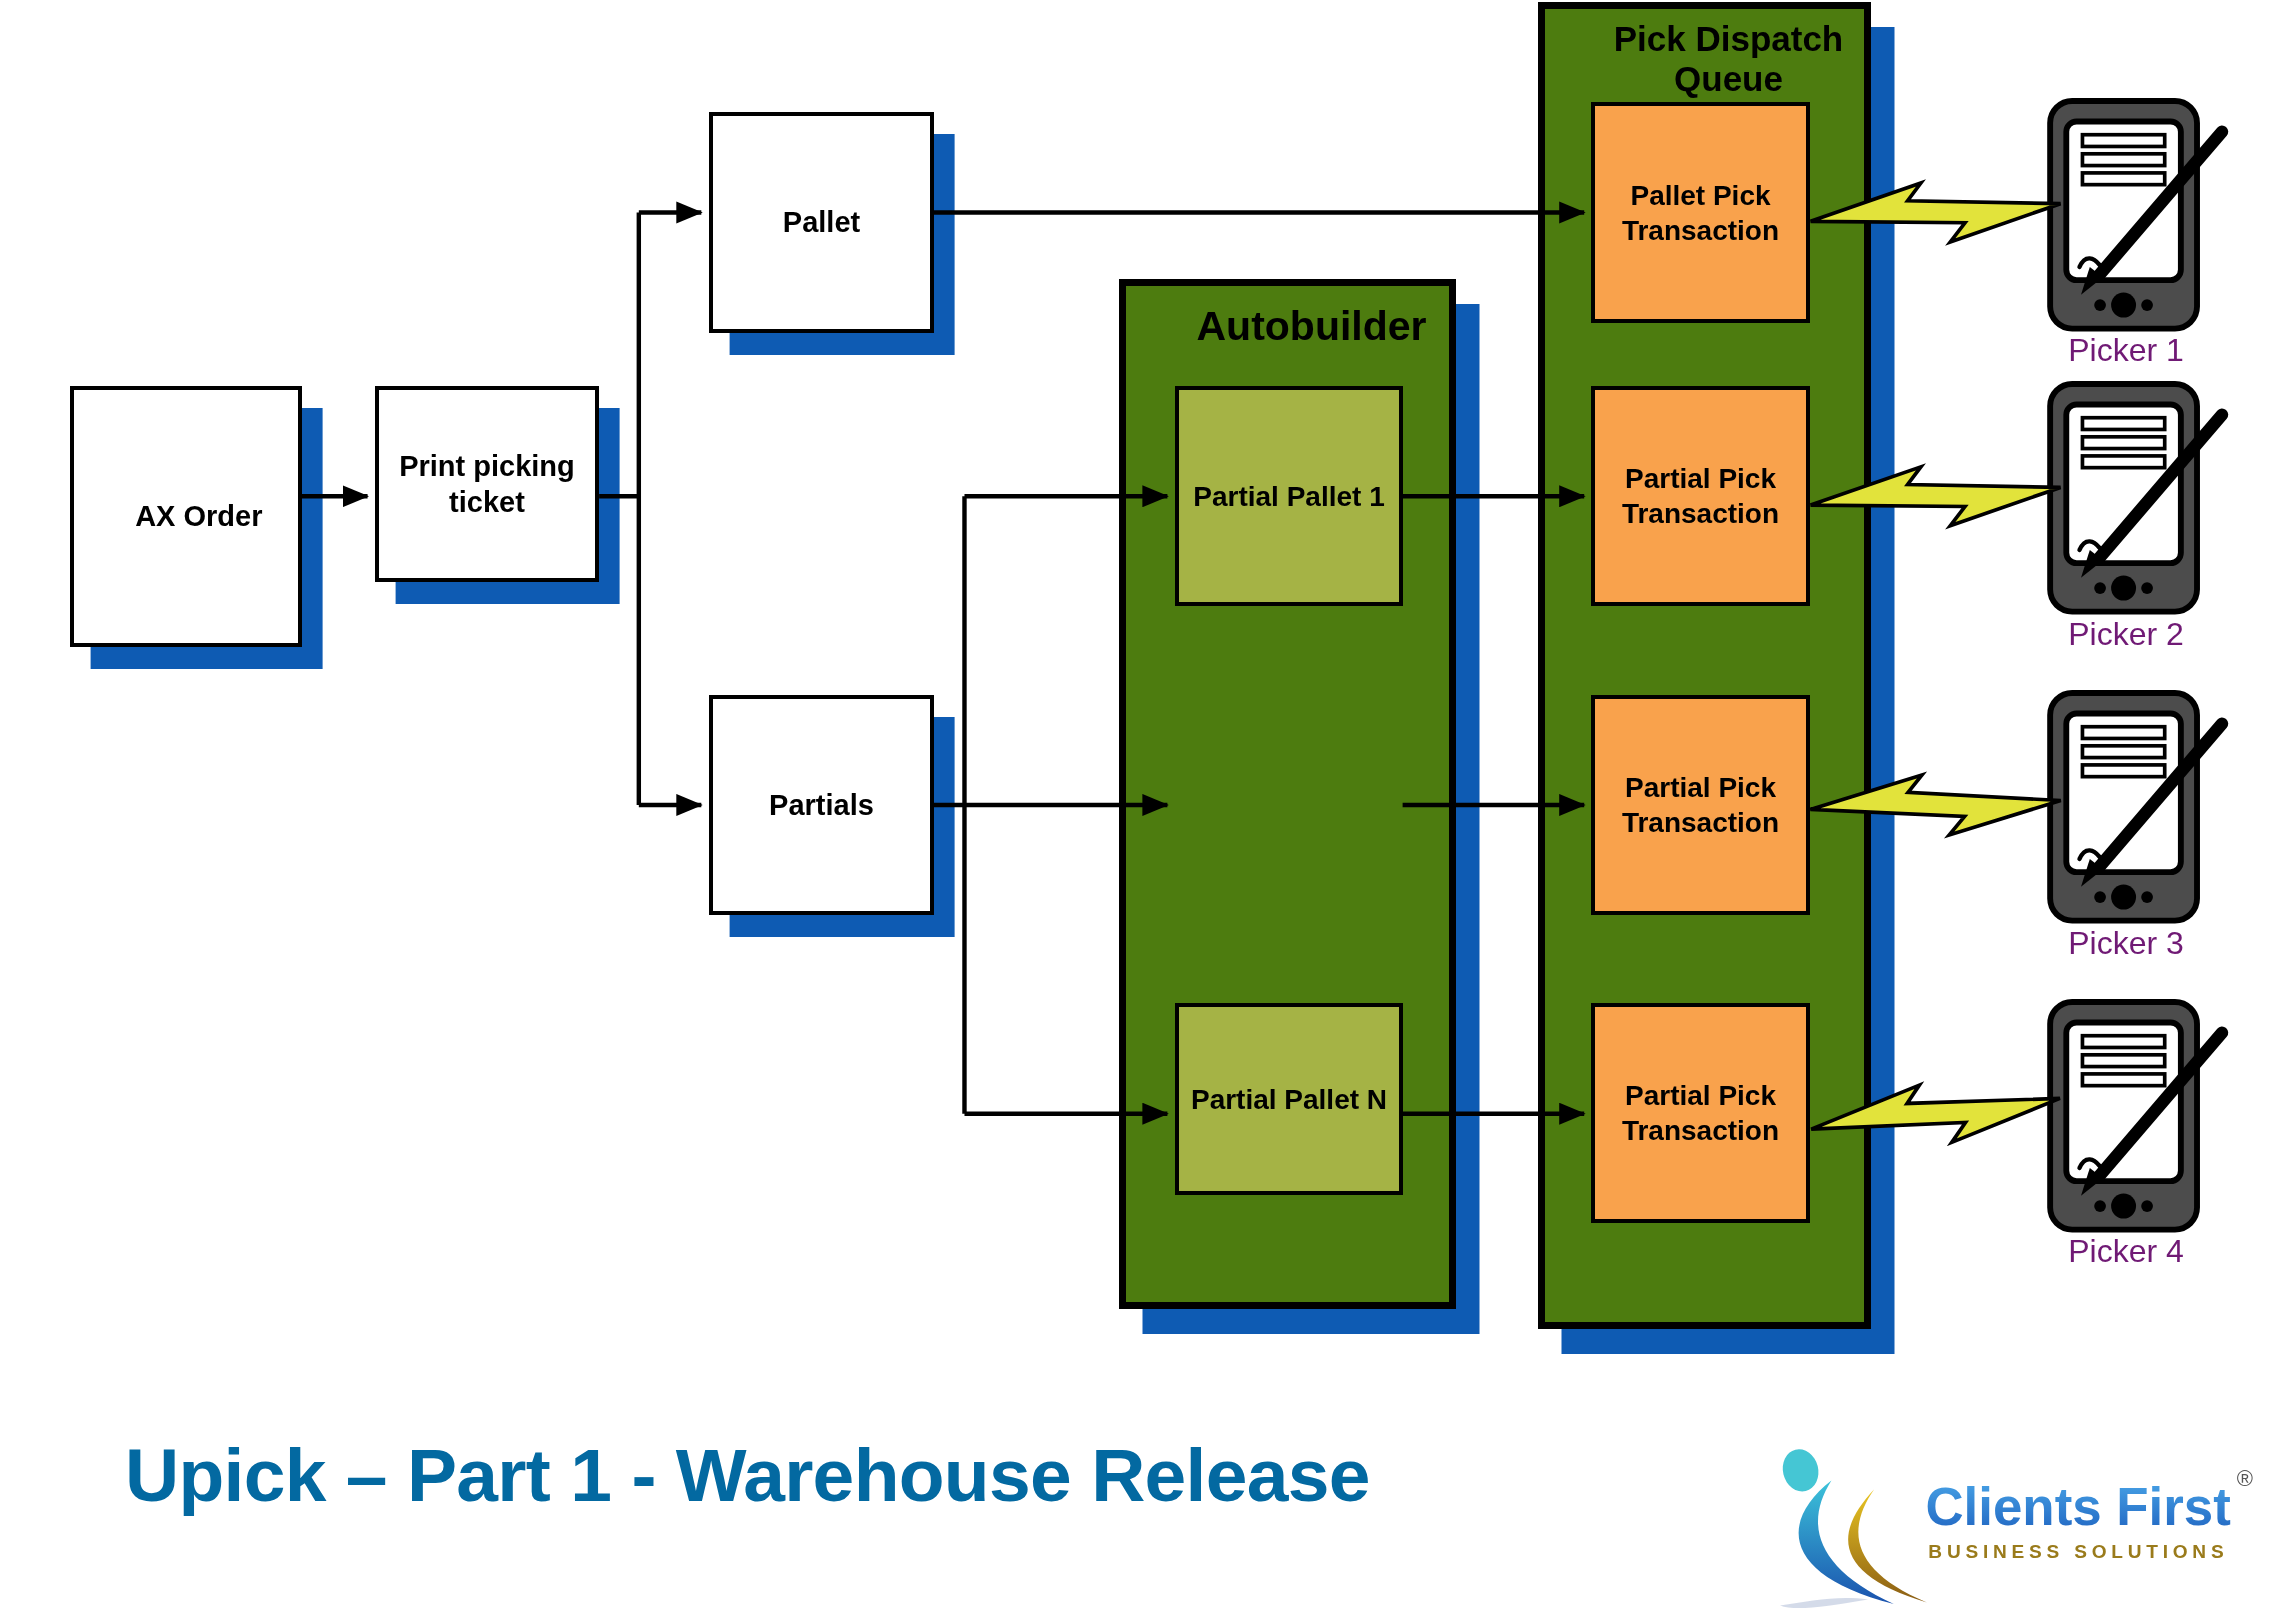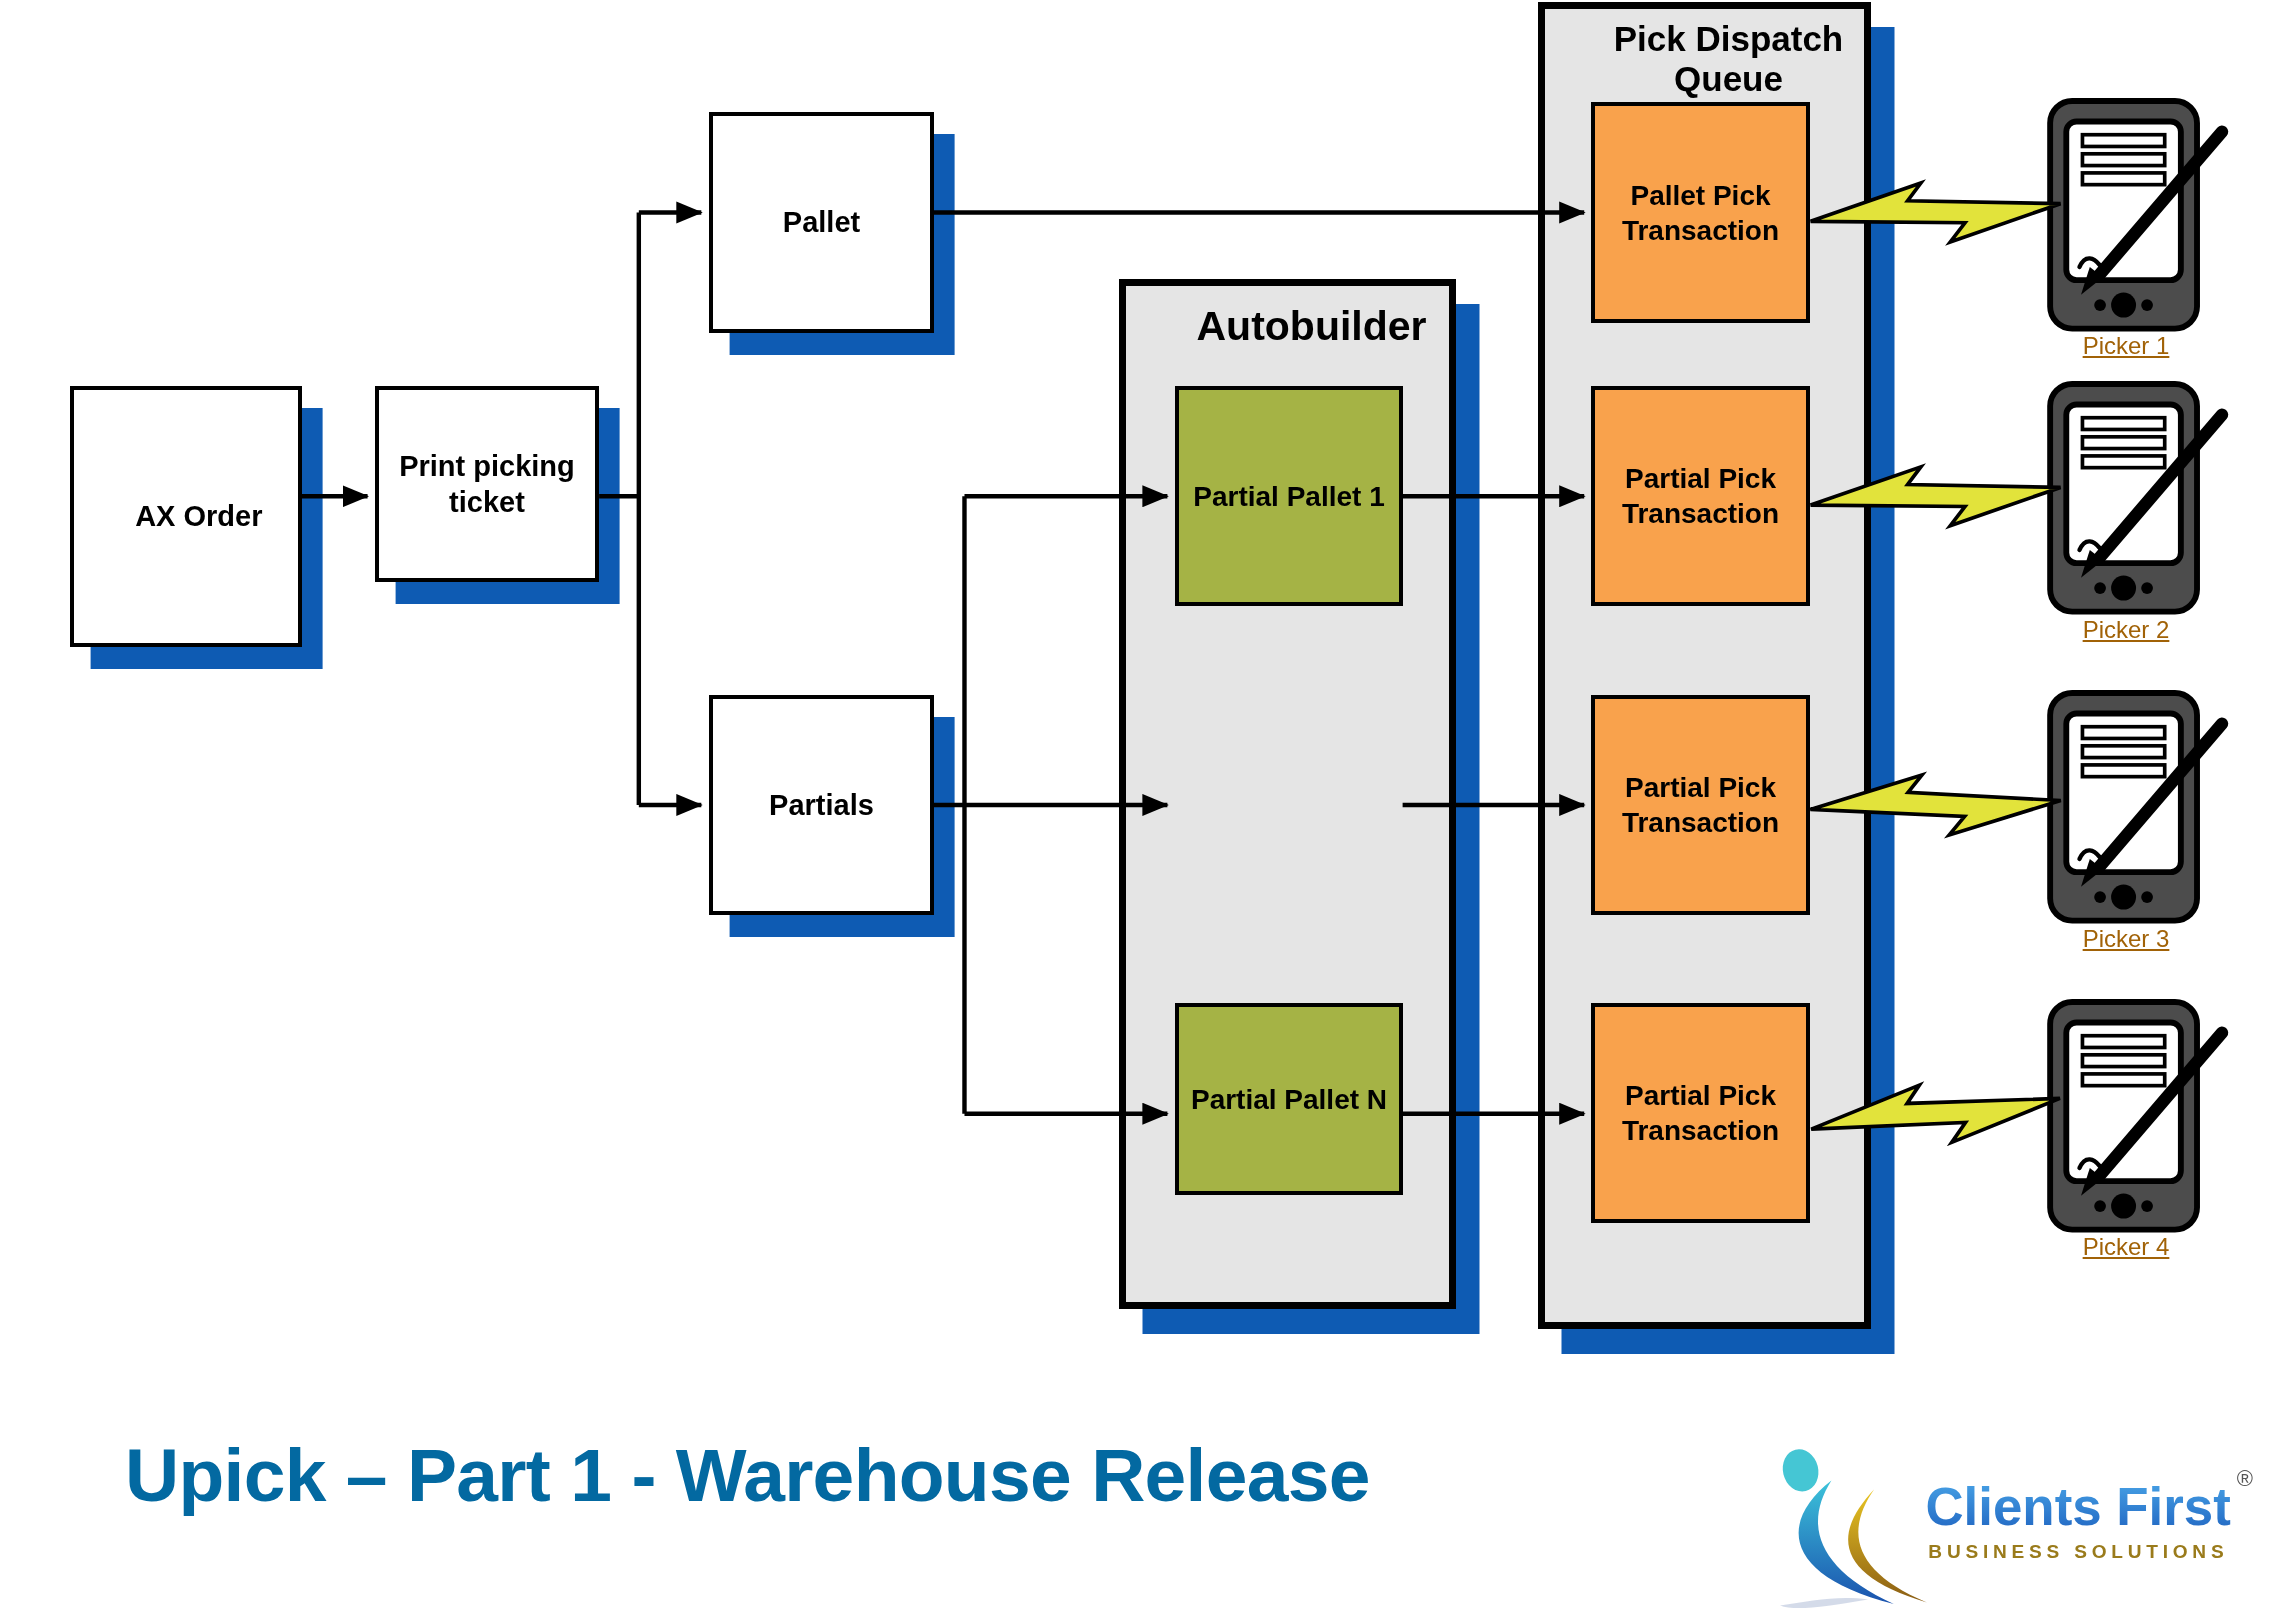--- a/index.html
+++ b/index.html
@@ -11,33 +11,33 @@
   .box{
     position:absolute;display:flex;align-items:center;justify-content:center;
     text-align:center;font-weight:bold;font-size:29px;line-height:1.25;color:#000;
     background:#fff;border:4.4px solid #000;box-sizing:border-box;padding:0 4.4px;
   }
   .box.shadowed{box-shadow:20.6px 22px 0 0 #0e5bb3;}
   .box.green{background:#a5b345;font-size:28px;}
   .box.orange{background:#f9a24c;font-size:28px;}
   
   .frame{
-    position:absolute;background:#e5e5e5;border:7.3px solid #000;box-sizing:border-box;
+    position:absolute;background:#4d7c0f;border:7.3px solid #000;box-sizing:border-box;
     box-shadow:23.5px 25px 0 0 #0e5bb3;
     padding-left:48px;
   }
   .frame-title{
     width:100%;text-align:center;font-weight:bold;color:#000;line-height:1.12;
   }
   #autobuilder .frame-title{font-size:41px;margin-top:17.6px;}
   #dispatch-queue .frame-title{font-size:35px;margin-top:10.3px;}
   
   .device{position:absolute;width:184px;height:235px;}
   .picker-label{
-    position:absolute;width:154px;text-align:center;font-size:24px;color:#a16207;text-decoration:underline;
+    position:absolute;width:154px;text-align:center;font-size:32px;color:#701a75;
   }
   
   #connectors{position:absolute;left:0;top:0;width:2273px;height:1621px;pointer-events:none;}
   
   #footer-title{
     position:absolute;left:125px;top:1432px;width:1470px;
     font-size:75px;font-weight:bold;color:#0369a1;letter-spacing:-0.7px;white-space:nowrap;
   }
   #logo{position:absolute;left:1758px;top:1445px;width:514px;height:171px;}
 </style>

